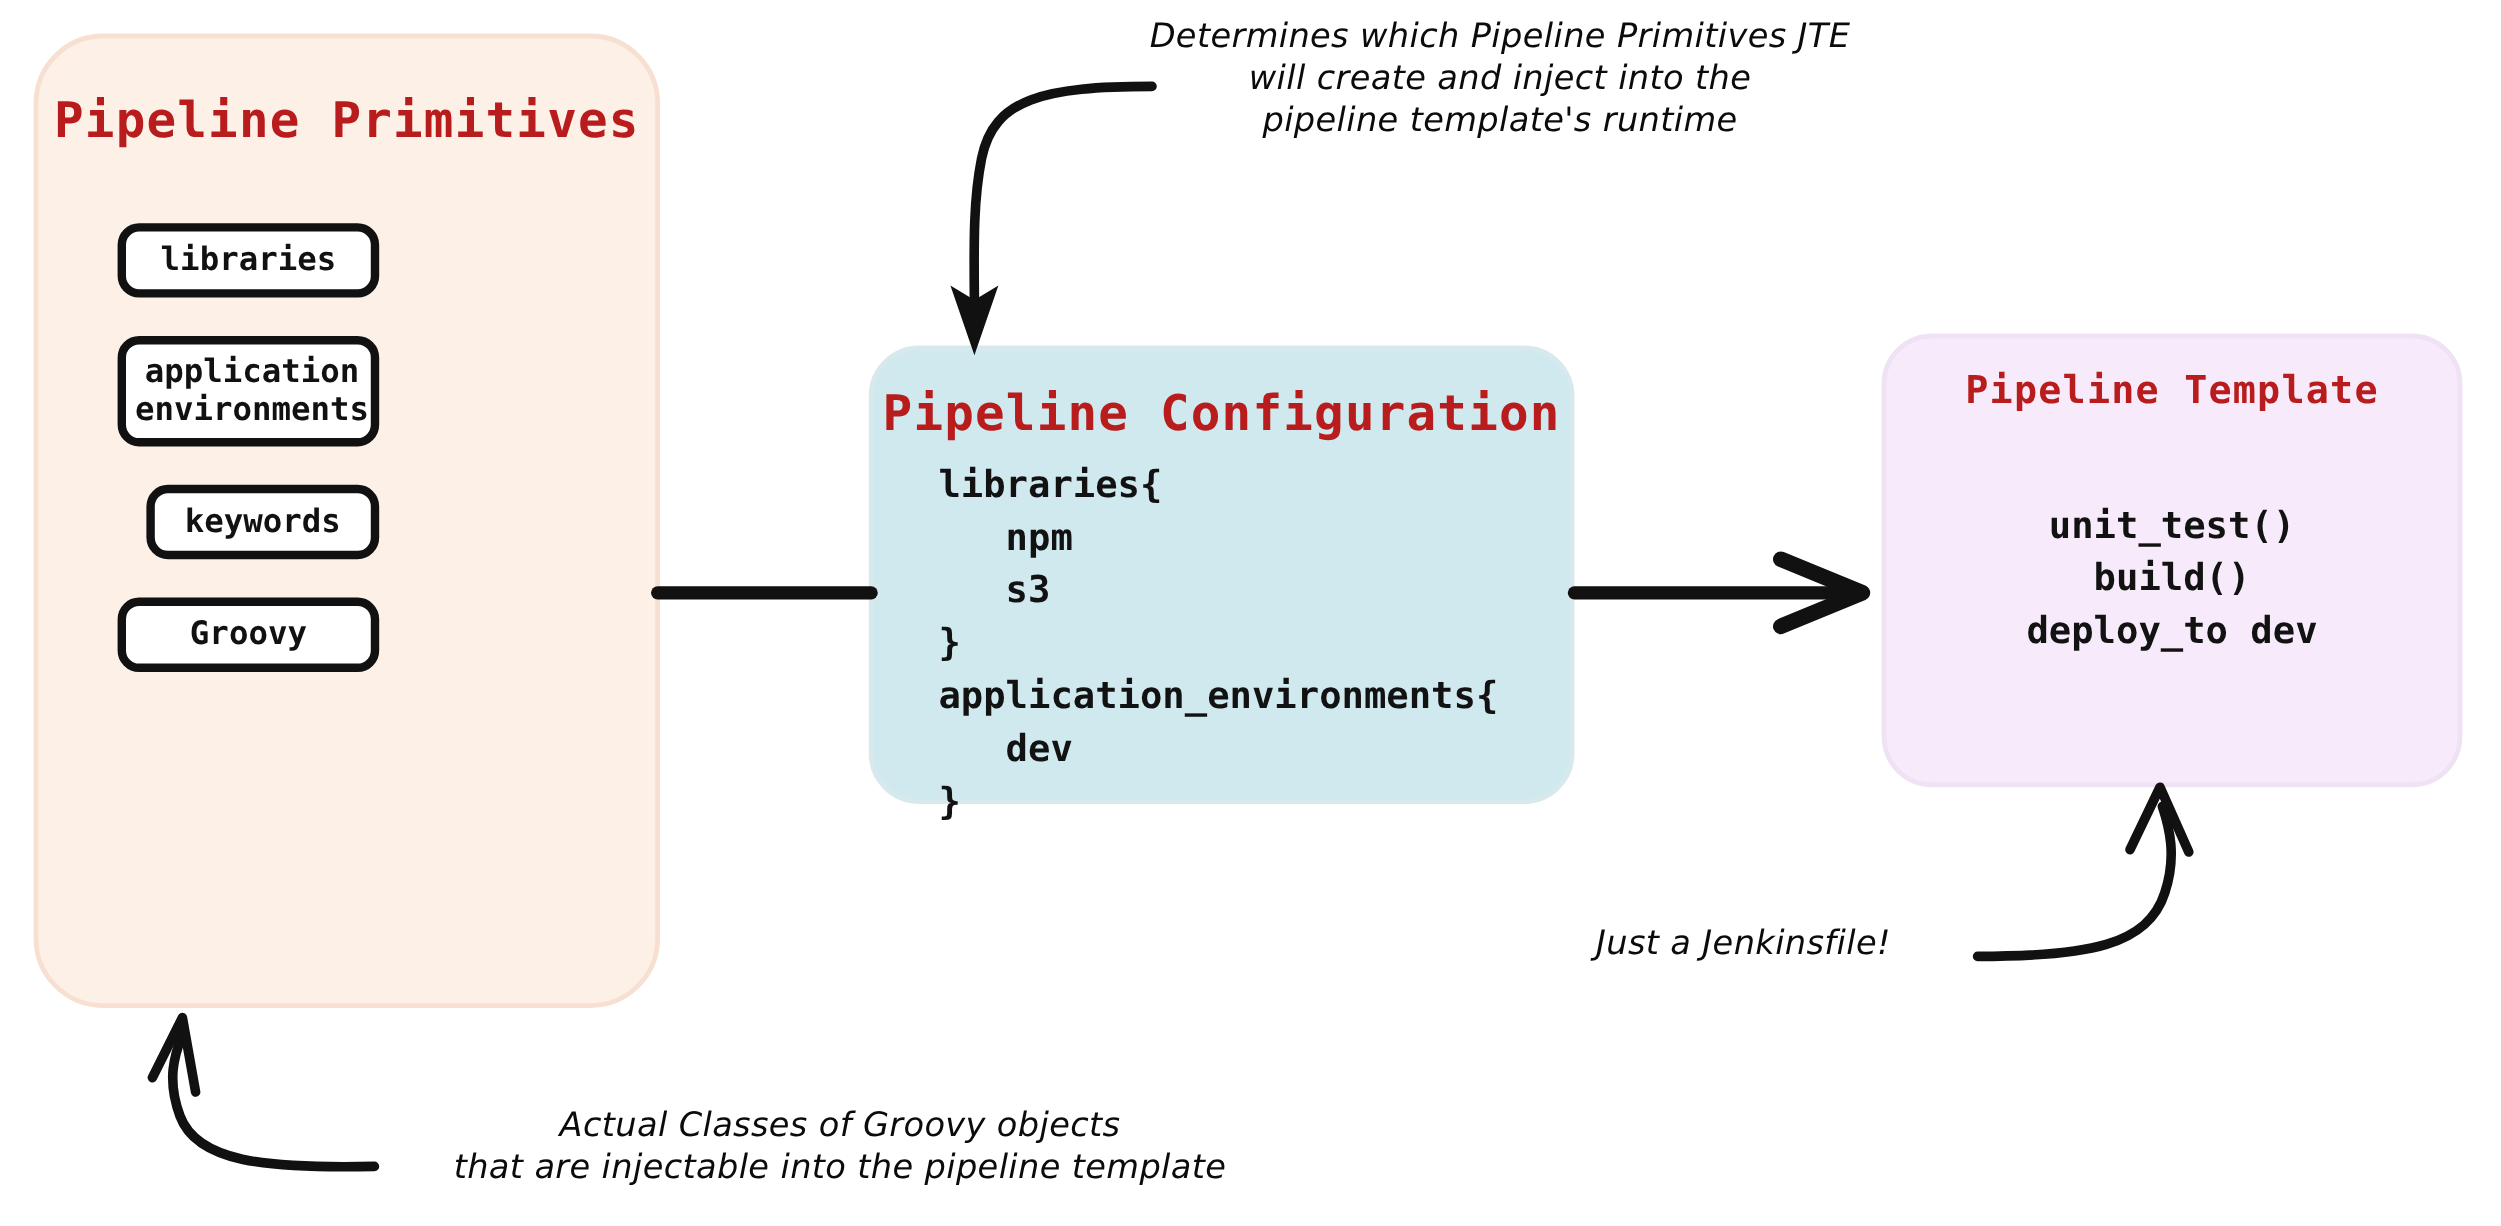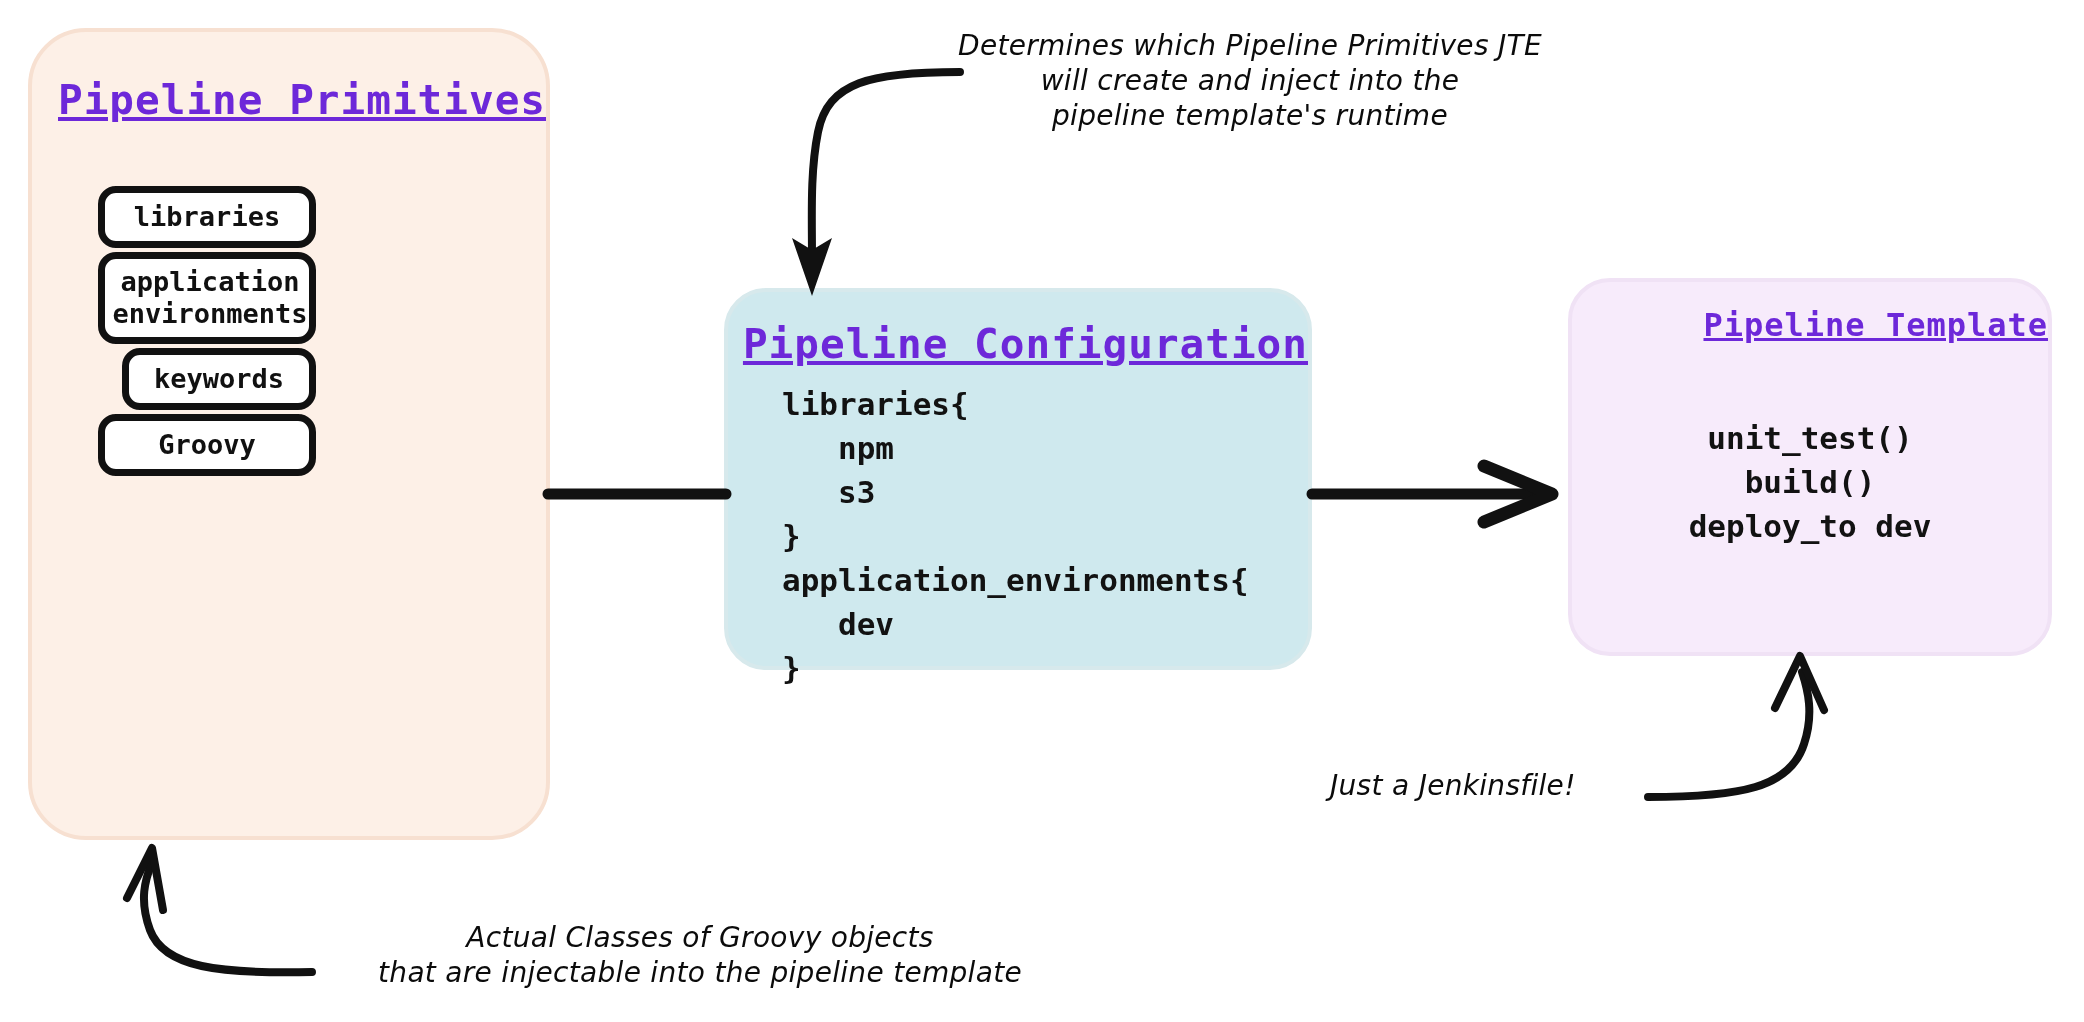--- a/index.html
+++ b/index.html
@@ -31,41 +31,40 @@
     left:1568px; top:278px; width:484px; height:378px;
     background:#f7ebfb;
     border:4px solid #f0e2f5;
     border-radius:42px;
   }
 
   
   .panel-title{
     position:absolute;
     left:0; right:0;
-    text-align:right;
+    text-align:center;
     font-family:"DejaVu Sans Mono", monospace;
     font-weight:700;
-    color:#6d28d9;
+    color:#b91c1c;
     letter-spacing:1px;
     white-space:nowrap;
-    text-decoration:underline;
   }
   #primitives-title{top:44px; font-size:41px;}
   #config-title{top:28px; font-size:41px;}
   #template-title{top:24px; font-size:32px;}
 
   
   #primitive-list{
     position:absolute;
     left:66px;
     top:154px;
     width:218px;
     display:flex;
     flex-direction:column;
-    gap:4px;
+    gap:32px;
   }
   .primitive-chip{
     background:#ffffff;
     border:7px solid #111111;
     border-radius:18px;
     text-align:center;
     font-family:"DejaVu Sans Mono", monospace;
     font-weight:700;
     font-size:27px;
     color:#111111;
@@ -98,21 +97,21 @@
   .note{
     position:absolute;
     font-family:"DejaVu Sans", sans-serif;
     font-style:italic;
     font-size:28px;
     line-height:1.25;
     color:#0b0b0b;
     white-space:pre-line;
     letter-spacing:.3px;
   }
-  #note-config{left:930px; top:28px; width:640px; text-align:center;font-style:italic;}
+  #note-config{left:930px; top:12px; width:640px; text-align:center;font-style:italic;}
   #note-primitives{left:330px; top:920px; width:740px; text-align:center;}
   #note-jenkinsfile{left:1330px; top:768px; width:320px; text-align:left;}
 
   
   #overlay{
     position:absolute;
     left:0; top:0;
     width:2084px;
     height:1022px;
     pointer-events:none;

